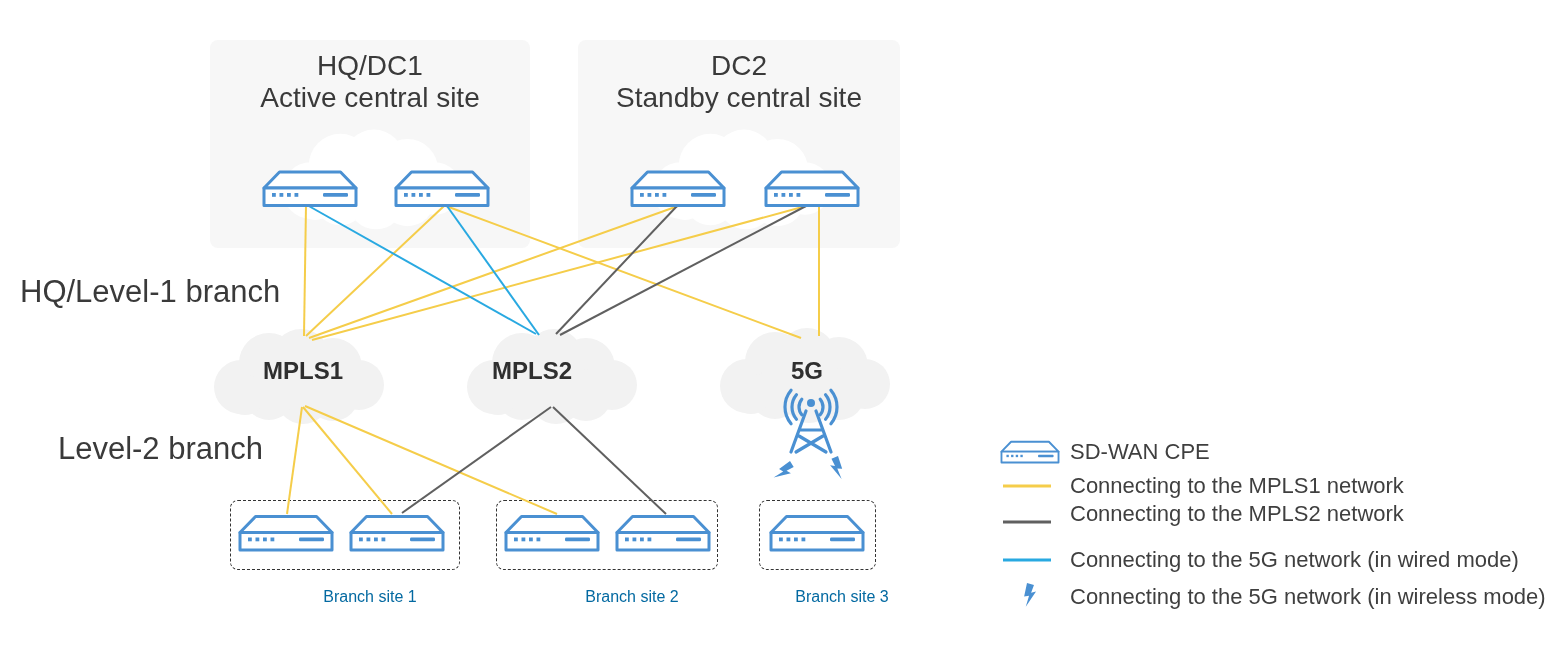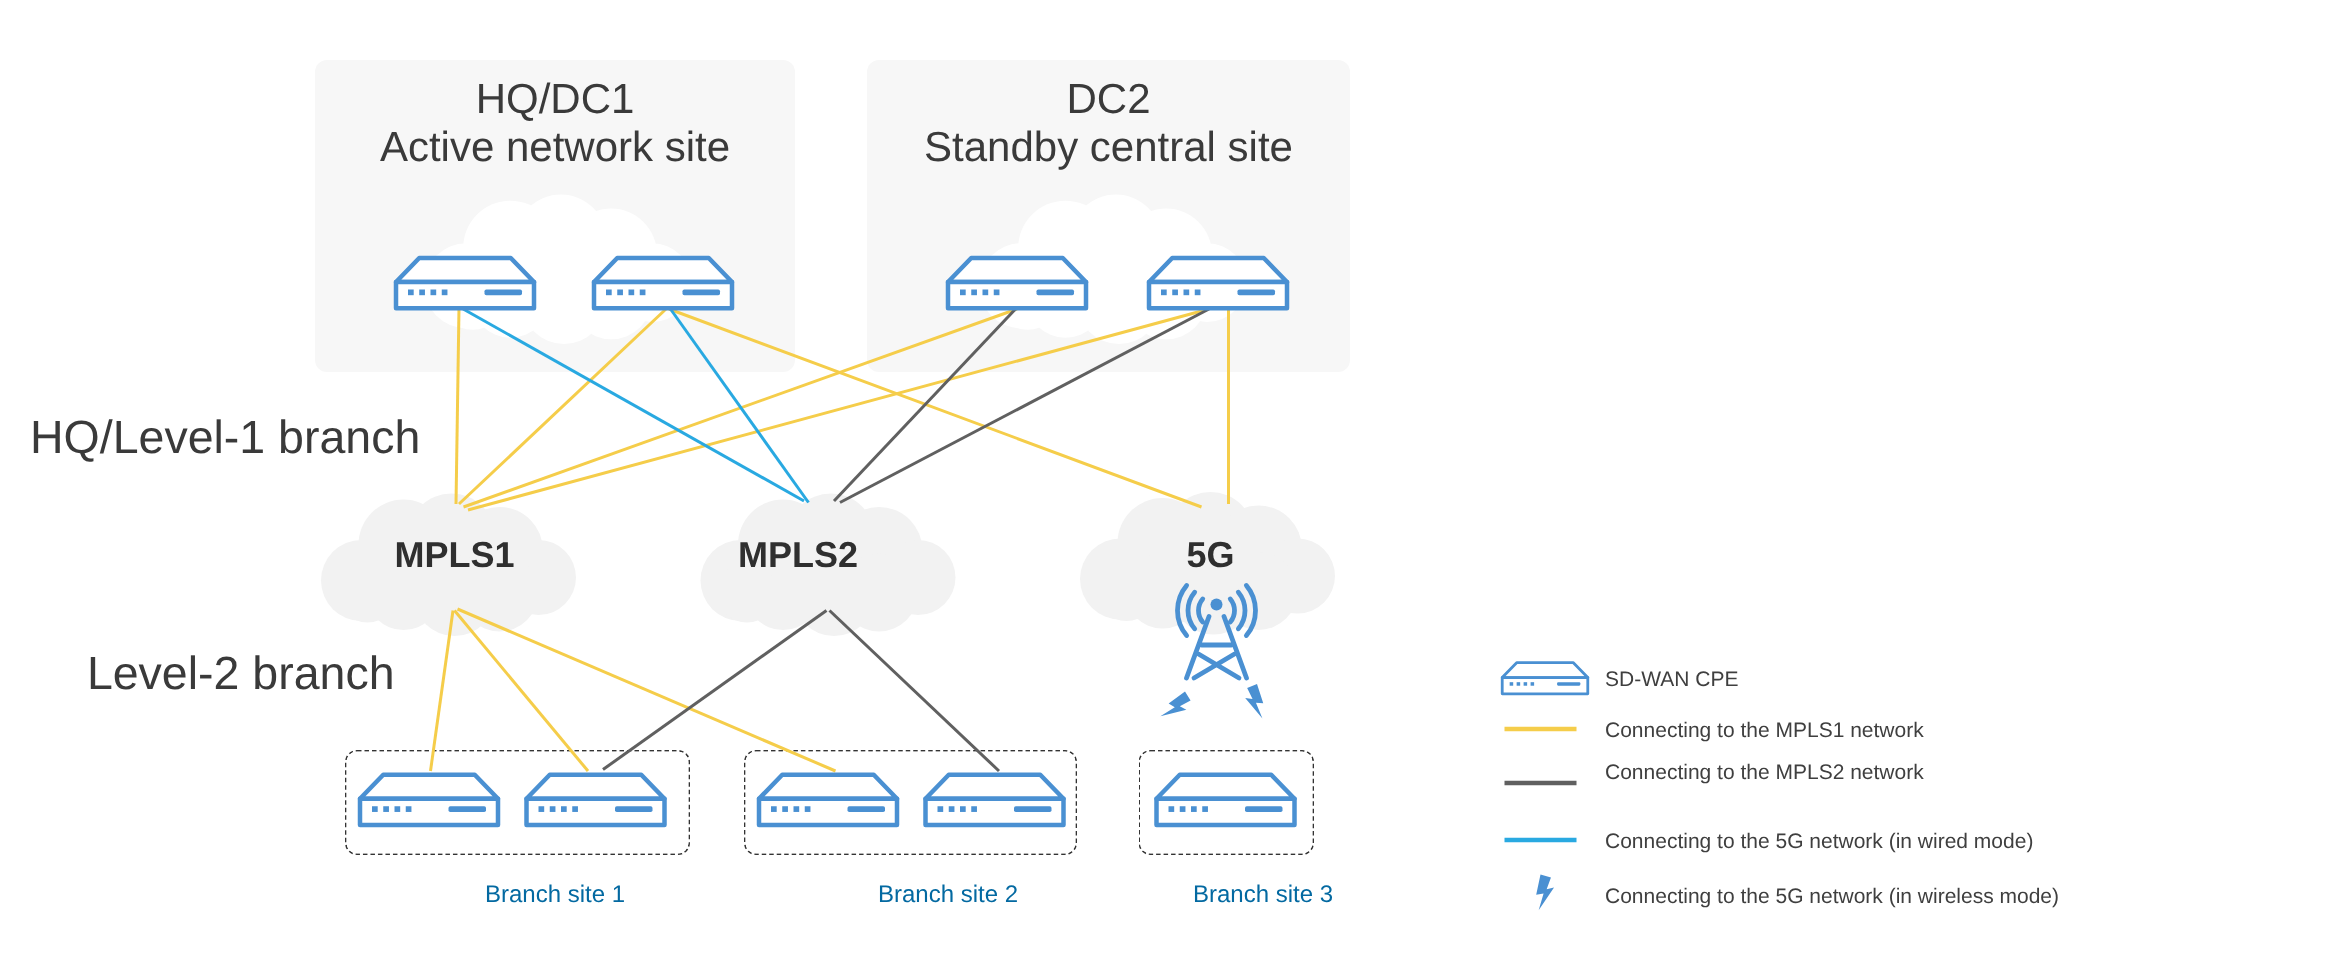--- a/index.html
+++ b/index.html
@@ -21,21 +21,21 @@
   .tier-label{
     position:absolute;width:243px;text-align:right;font-size:31px;color:#3a3a3a;white-space:nowrap;
   }
   .branch-box{
     position:absolute;border:1px dashed #333;border-radius:8px;background:transparent;
   }
   .branch-label{
     position:absolute;transform:translate(-50%,-50%);font-size:16px;color:#0369a1;white-space:nowrap;margin-left:25px;
   }
   .legend-label{
-    position:absolute;transform:translateY(-50%);font-size:14px;color:#3f3f3f;white-space:nowrap;
+    position:absolute;transform:translateY(-50%);font-size:22px;color:#3f3f3f;white-space:nowrap;
   }
   #diagram-svg{position:absolute;left:0;top:0;pointer-events:none;}
 </style>
 </head>
 <body>
 
 <div class="stage">
 
   <div class="site-box" style="left:210px;top:40px;width:320px;height:208px;"></div>
   <div class="site-box" style="left:578px;top:40px;width:322px;height:208px;"></div>
@@ -220,21 +220,21 @@
         <rect x="-38" y="4.5" width="3.8" height="3.8" fill="#4A90D2"></rect>
         <rect x="-30.5" y="4.5" width="3.8" height="3.8" fill="#4A90D2"></rect>
         <rect x="-23" y="4.5" width="3.8" height="3.8" fill="#4A90D2"></rect>
         <rect x="-15.5" y="4.5" width="3.8" height="3.8" fill="#4A90D2"></rect>
         <rect x="13" y="4.5" width="25" height="3.8" rx="1.2" fill="#4A90D2"></rect>
       </g>
     </svg>
 
   <div class="site-title" style="left:210px;top:50px;width:320px;">
     <div>HQ/DC1</div>
-    <div>Active network site</div>
+    <div>Active central site</div>
   </div>
   <div class="site-title" style="left:578px;top:50px;width:322px;">
     <div>DC2</div>
     <div>Standby central site</div>
   </div>
 
   <div class="tier-label" style="left:20px;top:274px;">HQ/Level-1 branch</div>
   <div class="tier-label" style="left:20px;top:431px;">Level-2 branch</div>
 
   <div class="cloud-label" style="left:303px;top:371px;">MPLS1</div>

